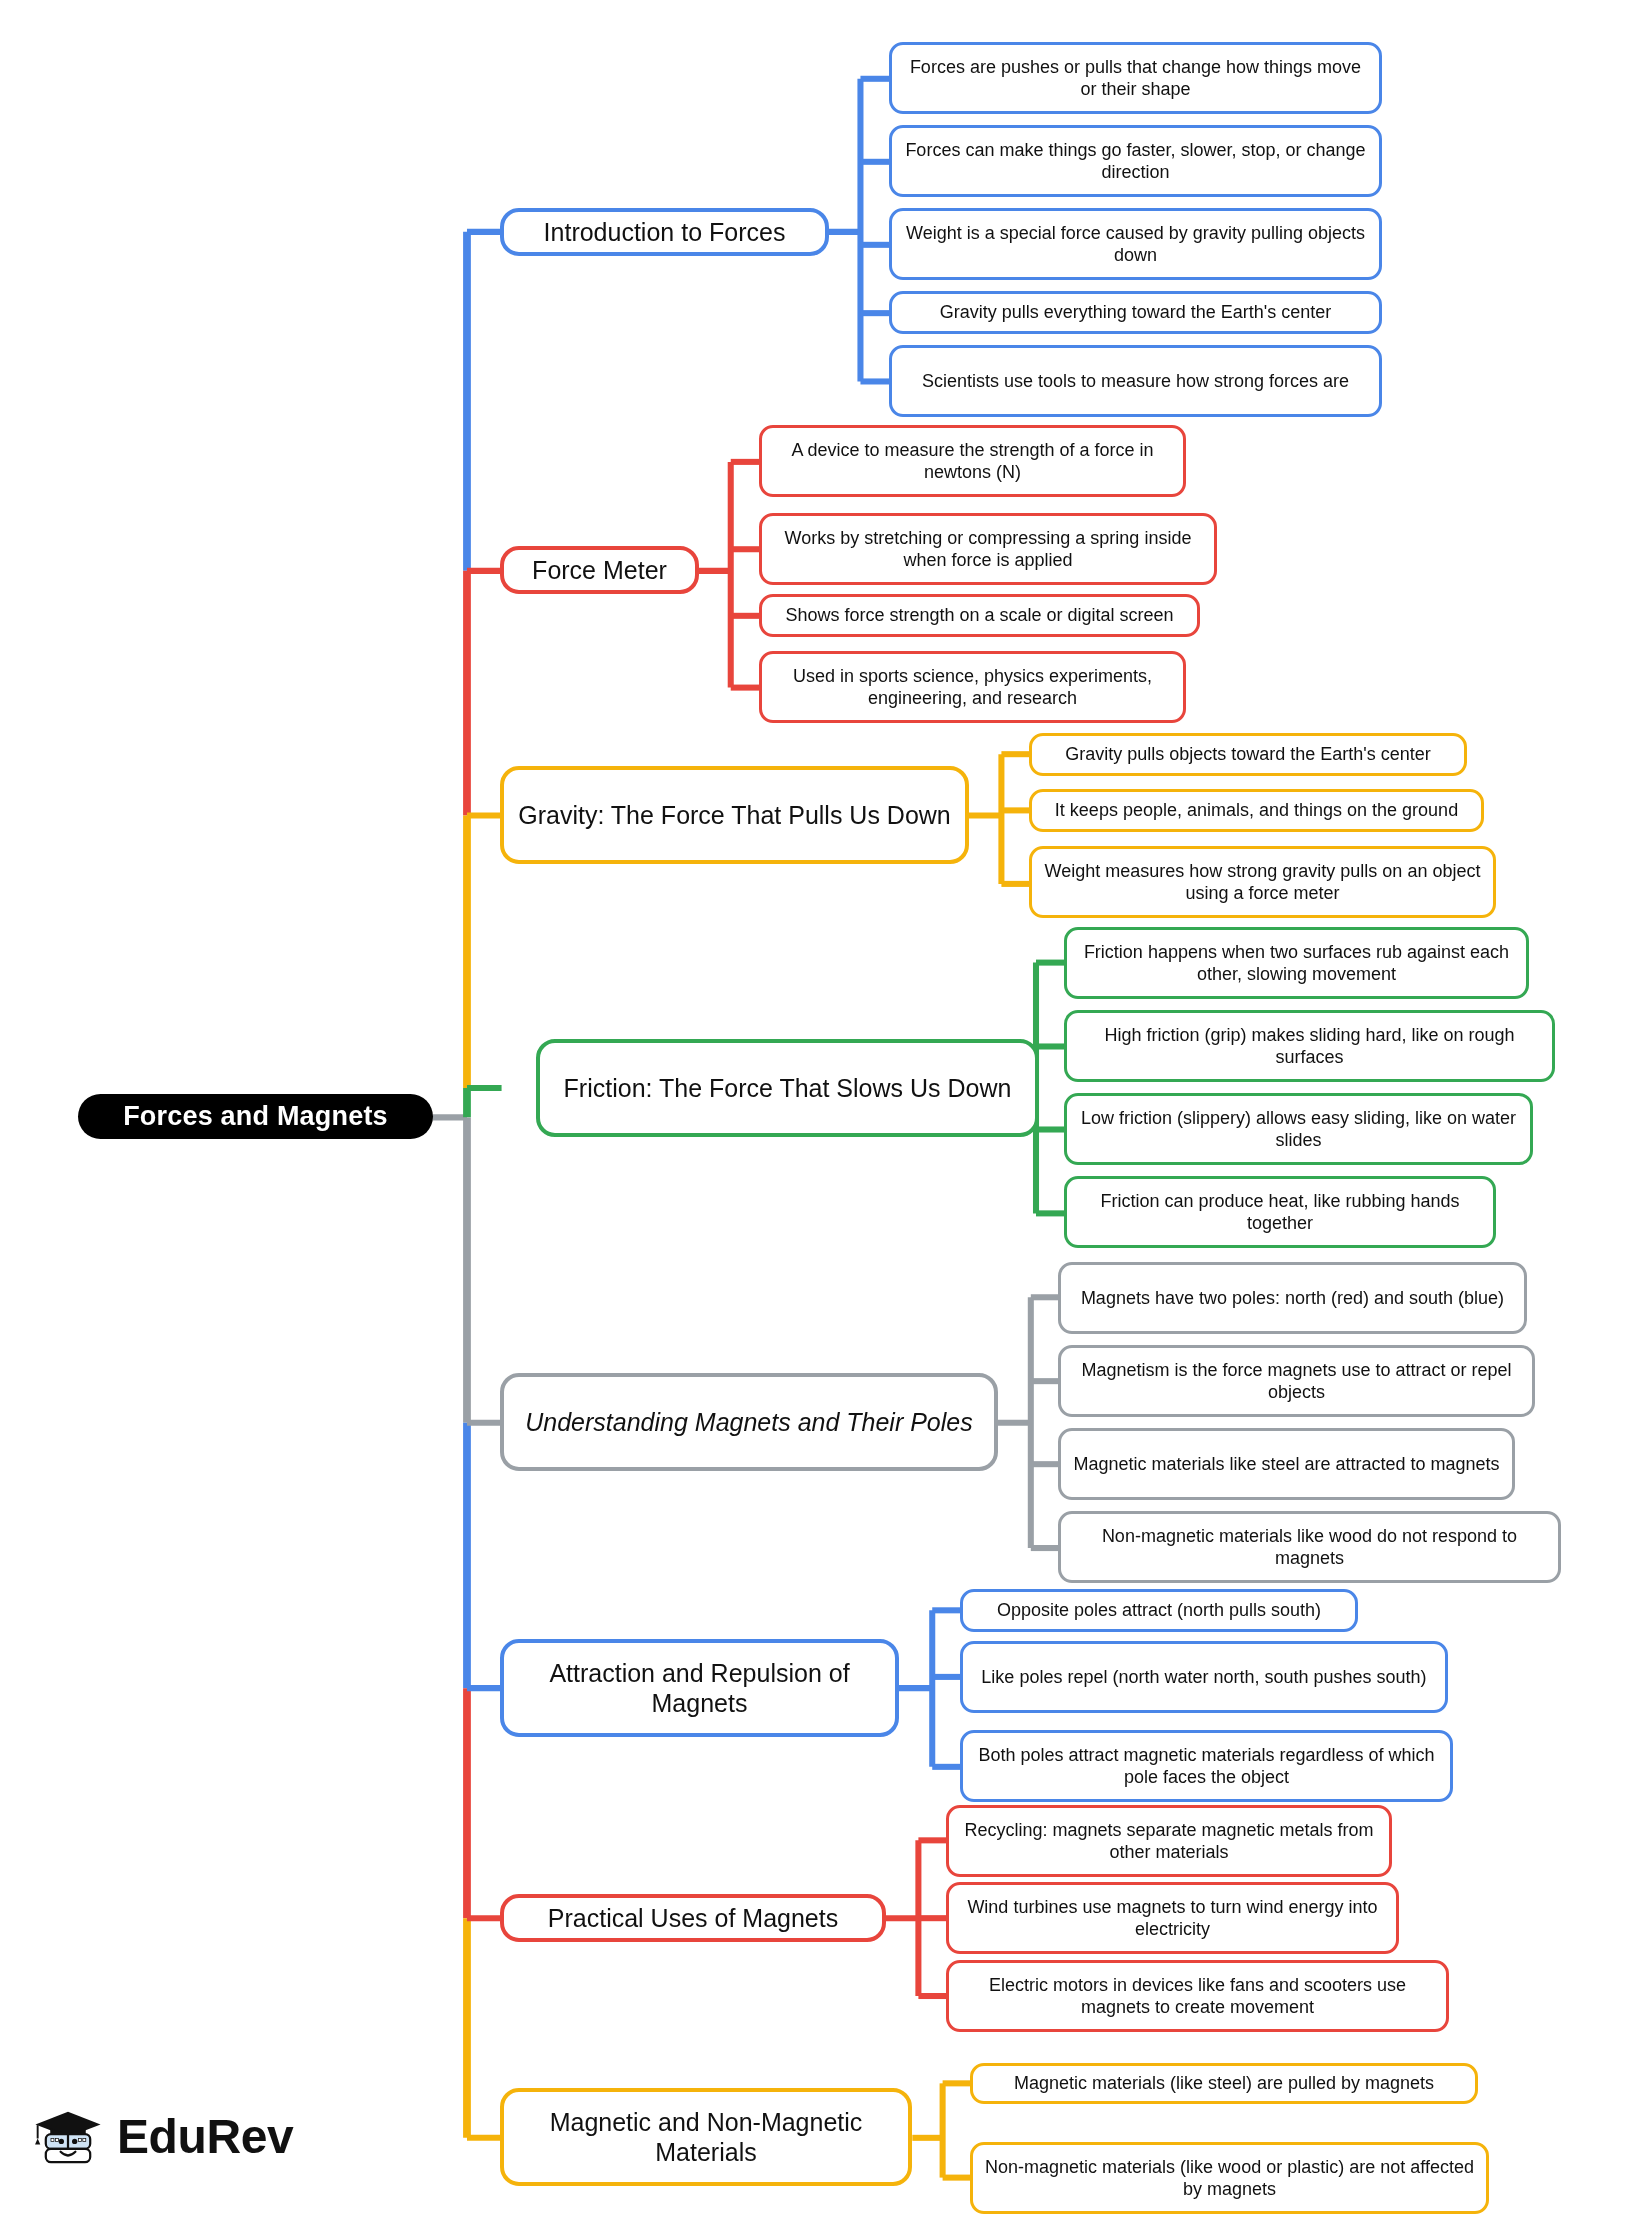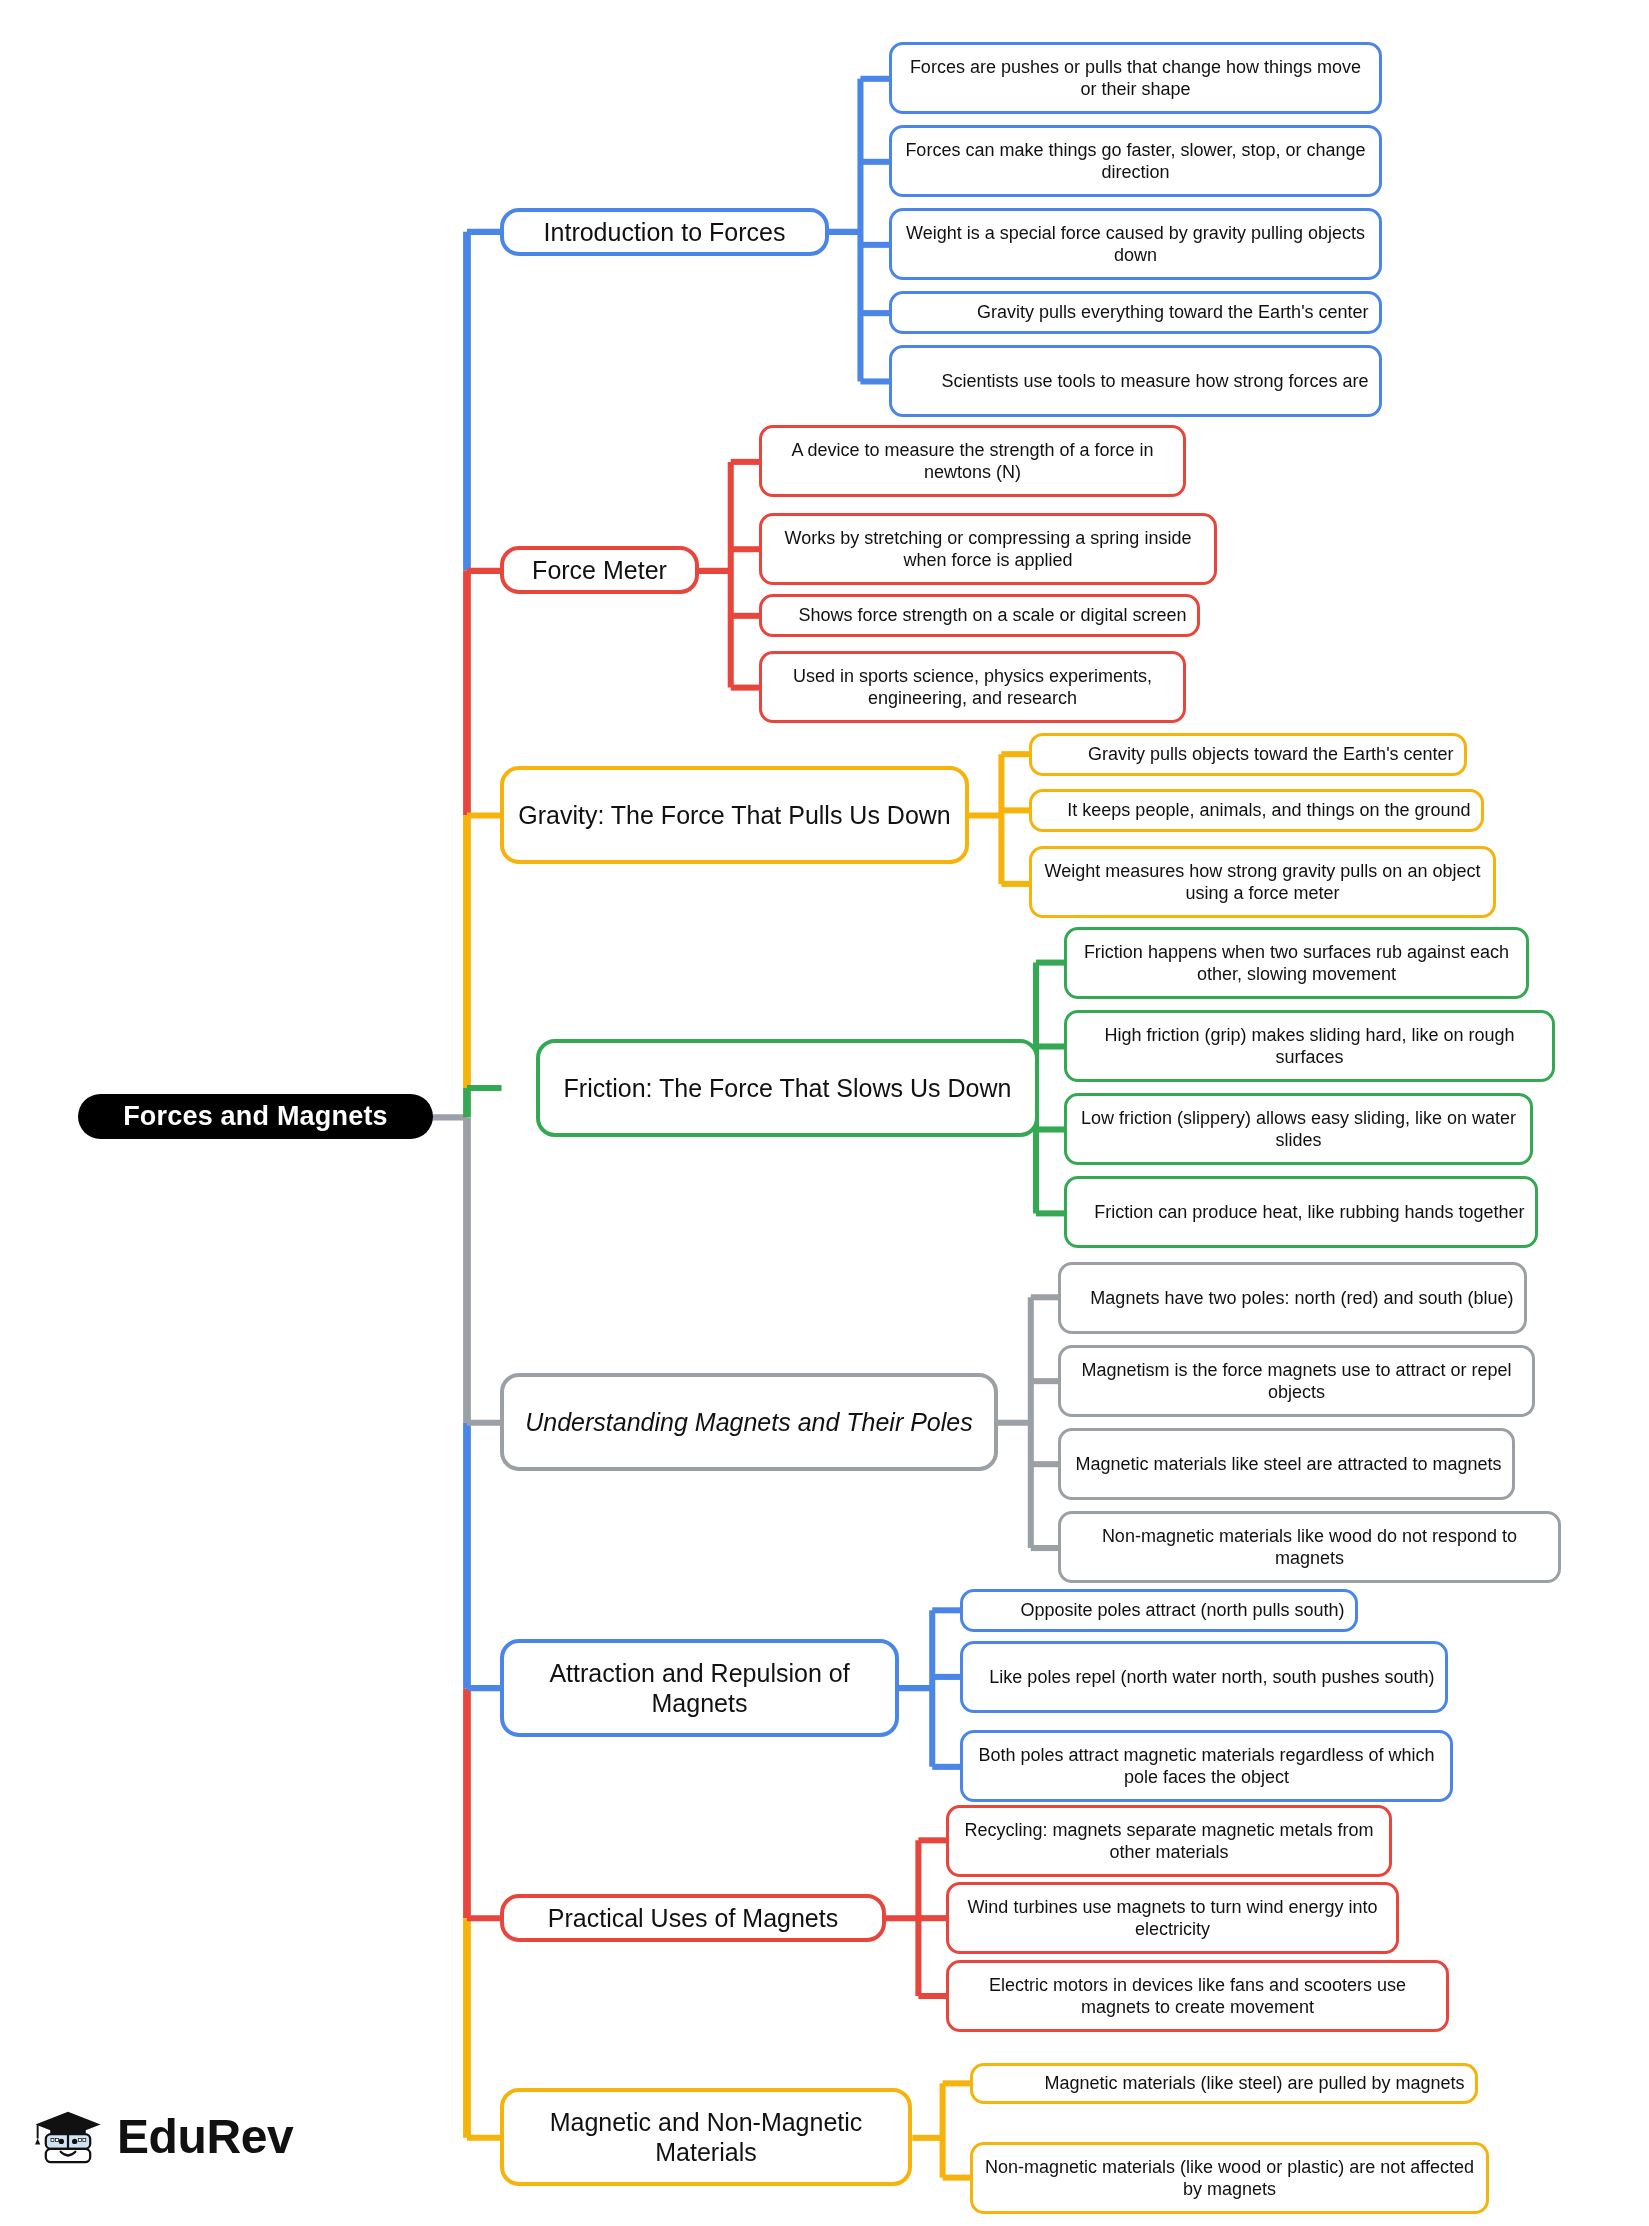--- a/index.html
+++ b/index.html
@@ -63,21 +63,21 @@
 
   
   .leaf-node {
     position: absolute;
     background: #ffffff;
     border-style: solid;
     border-width: 3.5px;
     border-radius: 14px;
     display: flex;
     align-items: center;
-    justify-content: flex-end;
+    justify-content: center;
     text-align: center;
     font-size: 18px;
     line-height: 1.25;
     color: #111111;
     padding: 2.6px 10.4px;
   }
 
   
   .logo-wrap {
     position: absolute;
@@ -237,21 +237,21 @@
 
   <div class="leaf-node" style="left:1064px; top:927px; width:465px; height:72px; border-color:#34a853;">
     <span>Friction happens when two surfaces rub against each other, slowing movement</span>
   </div>
   <div class="leaf-node" style="left:1064px; top:1010px; width:491px; height:72px; border-color:#34a853;">
     <span>High friction (grip) makes sliding hard, like on rough surfaces</span>
   </div>
   <div class="leaf-node" style="left:1064px; top:1093px; width:469px; height:72px; border-color:#34a853;">
     <span>Low friction (slippery) allows easy sliding, like on water slides</span>
   </div>
-  <div class="leaf-node" style="left:1064px; top:1176px; width:474px; height:72px; border-color:#34a853;">
+  <div class="leaf-node" style="left:1064px; top:1176px; width:432px; height:72px; border-color:#34a853;">
     <span>Friction can produce heat, like rubbing hands together</span>
   </div>
 
   <div class="branch-node" style="left:500px; top:1373px; width:498px; height:98px; border-color:#9aa0a6;font-style:italic;">
     <span>Understanding Magnets and Their Poles</span>
   </div>
 
   <div class="leaf-node" style="left:1058px; top:1262px; width:469px; height:72px; border-color:#9aa0a6;">
     <span>Magnets have two poles: north (red) and south (blue)</span>
   </div>

